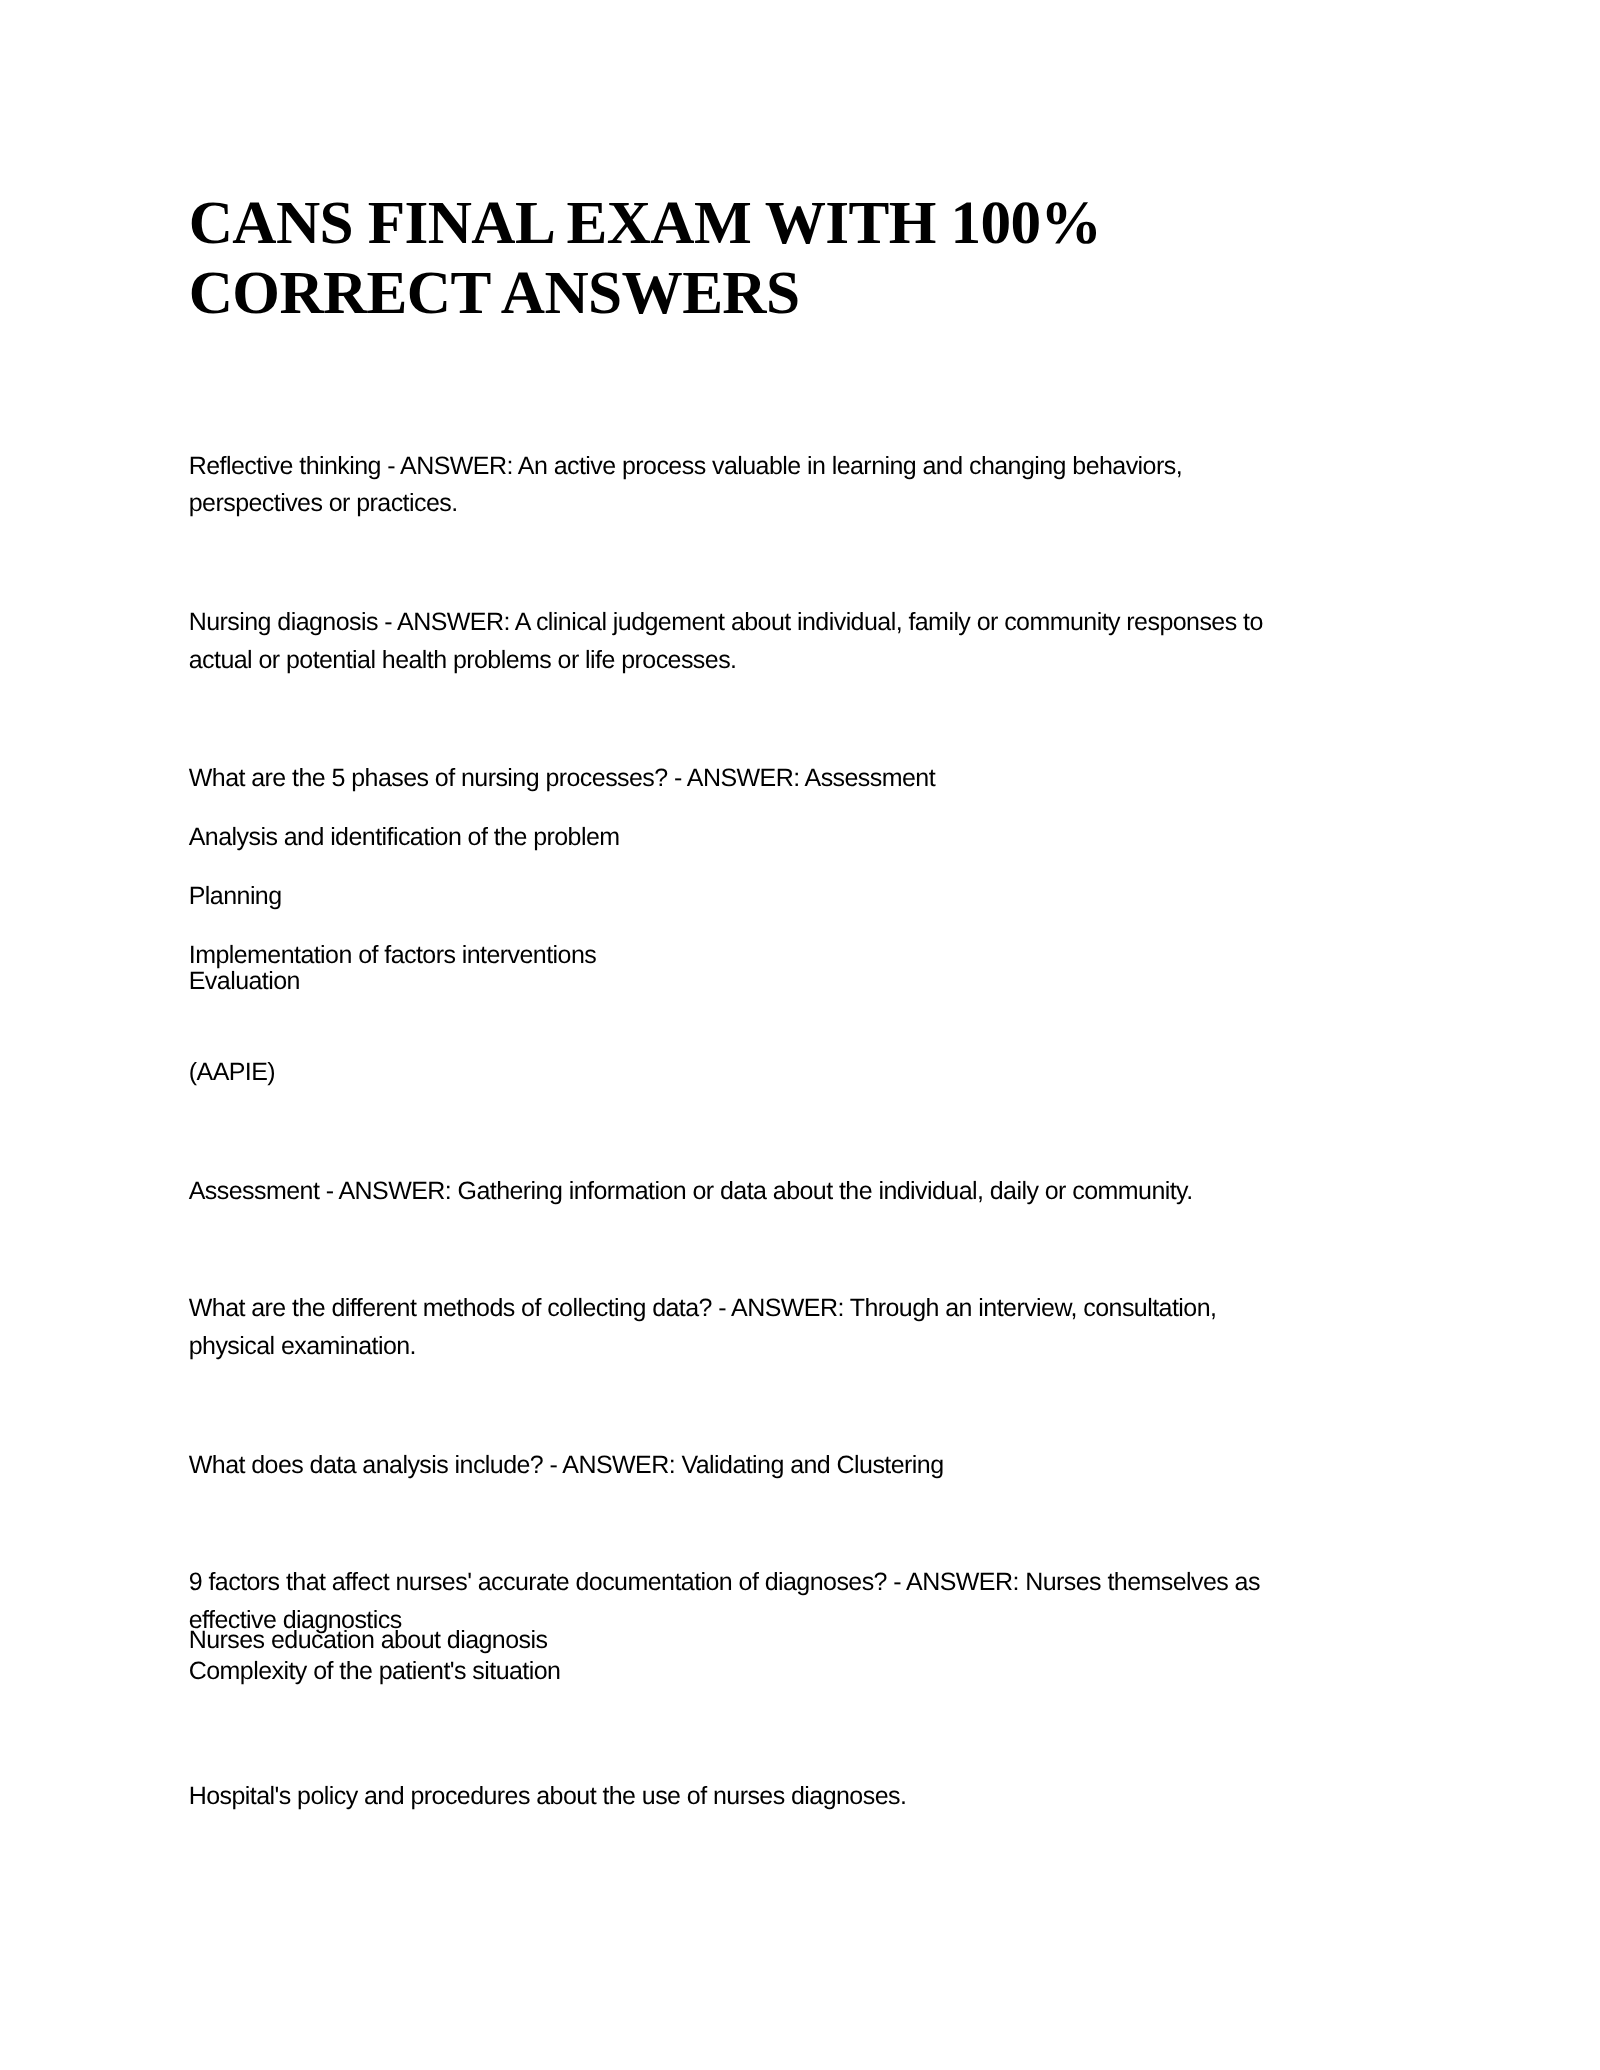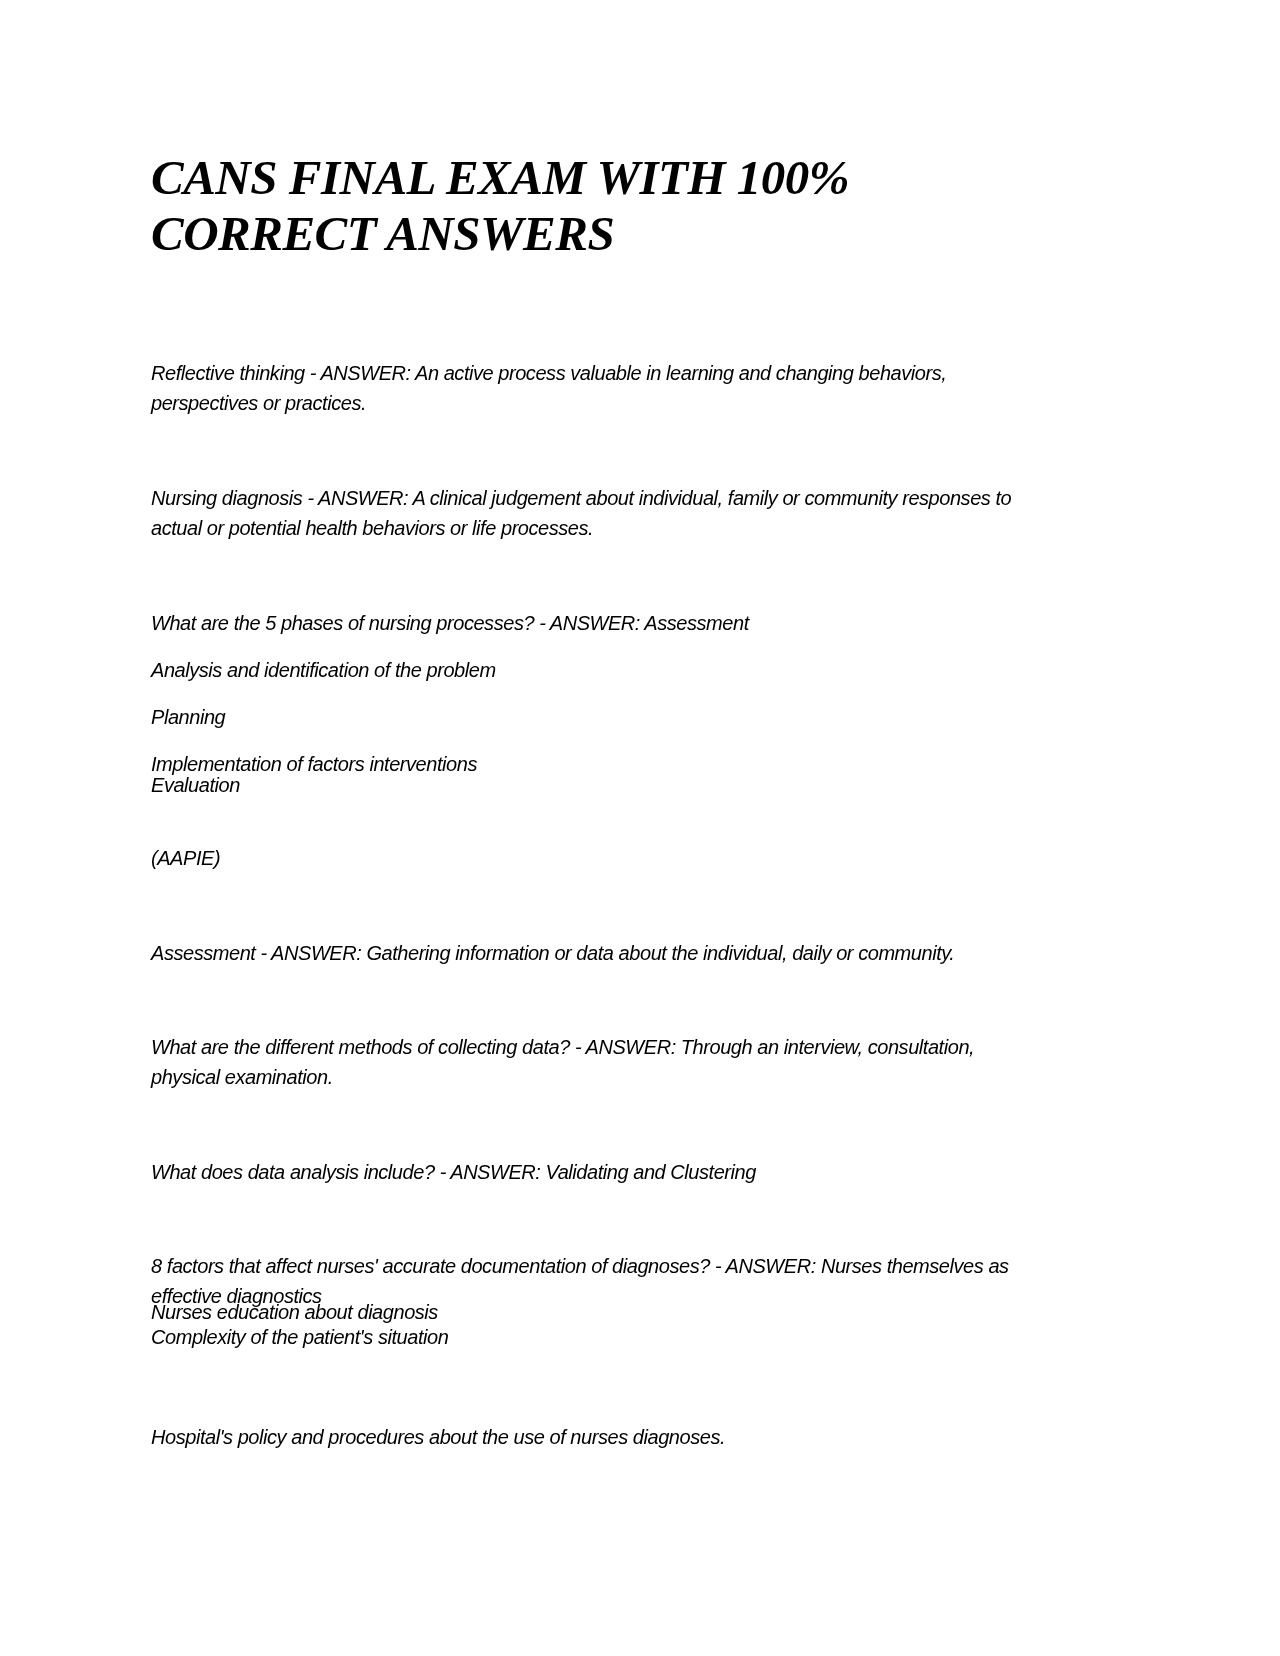--- a/index.html
+++ b/index.html
@@ -12,21 +12,20 @@
       height: 1656px;
       position: relative;
       overflow: hidden;
       color: #000000;
     }
     .page {
       position: absolute;
       left: 0; top: 0;
       width: 1280px; height: 1656px;
       background: #ffffff;
-      font-style: italic;
     }
     .title {
       position: absolute;
       left: 151px;
       top: 150px;
       width: 900px;
       margin: 0;
       font-family: "Liberation Serif", "DejaVu Serif", serif;
       font-weight: bold;
       font-size: 49px;
@@ -55,21 +54,21 @@
     <span>CORRECT ANSWERS</span>
   </h1>
 
   <div>
     <p class="line" style="top:358px;">Reflective thinking - ANSWER:  An active process valuable in learning and changing behaviors,</p>
     <p class="line" style="top:388px;">perspectives or practices.</p>
   </div>
 
   <div>
     <p class="line" style="top:483px;">Nursing diagnosis - ANSWER:  A clinical judgement about individual, family or community responses to</p>
-    <p class="line" style="top:513px;">actual or potential health behaviors or life processes.</p>
+    <p class="line" style="top:513px;">actual or potential health problems or life processes.</p>
   </div>
 
   <div>
     <p class="line" style="top:608px;">What are the 5 phases of nursing processes? - ANSWER:  Assessment</p>
     <p class="line" style="top:655px;">Analysis and identification of the problem</p>
     <p class="line" style="top:702px;">Planning</p>
     <p class="line" style="top:749px;">Implementation of factors interventions</p>
     <p class="line" style="top:770px;text-align:right;">Evaluation</p>
     <p class="line" style="top:843px;">(AAPIE)</p>
   </div>
@@ -81,20 +80,20 @@
   <div>
     <p class="line" style="top:1032px;">What are the different methods of collecting data? - ANSWER:  Through an interview, consultation,</p>
     <p class="line" style="top:1062px;">physical examination.</p>
   </div>
 
   <div>
     <p class="line" style="top:1157px;text-align:right;">What does data analysis include? - ANSWER:  Validating and Clustering</p>
   </div>
 
   <div>
-    <p class="line" style="top:1251px;">8 factors that affect nurses' accurate documentation of diagnoses? - ANSWER:  Nurses themselves as</p>
+    <p class="line" style="top:1251px;">9 factors that affect nurses' accurate documentation of diagnoses? - ANSWER:  Nurses themselves as</p>
     <p class="line" style="top:1281px;">effective diagnostics</p>
     <p class="line" style="top:1297px;">Nurses education about diagnosis</p>
     <p class="line" style="top:1322px;">Complexity of the patient's situation</p>
     <p class="line" style="top:1422px;">Hospital's policy and procedures about the use of nurses diagnoses.</p>
   </div>
 
 </div>
 
 </body></html>

